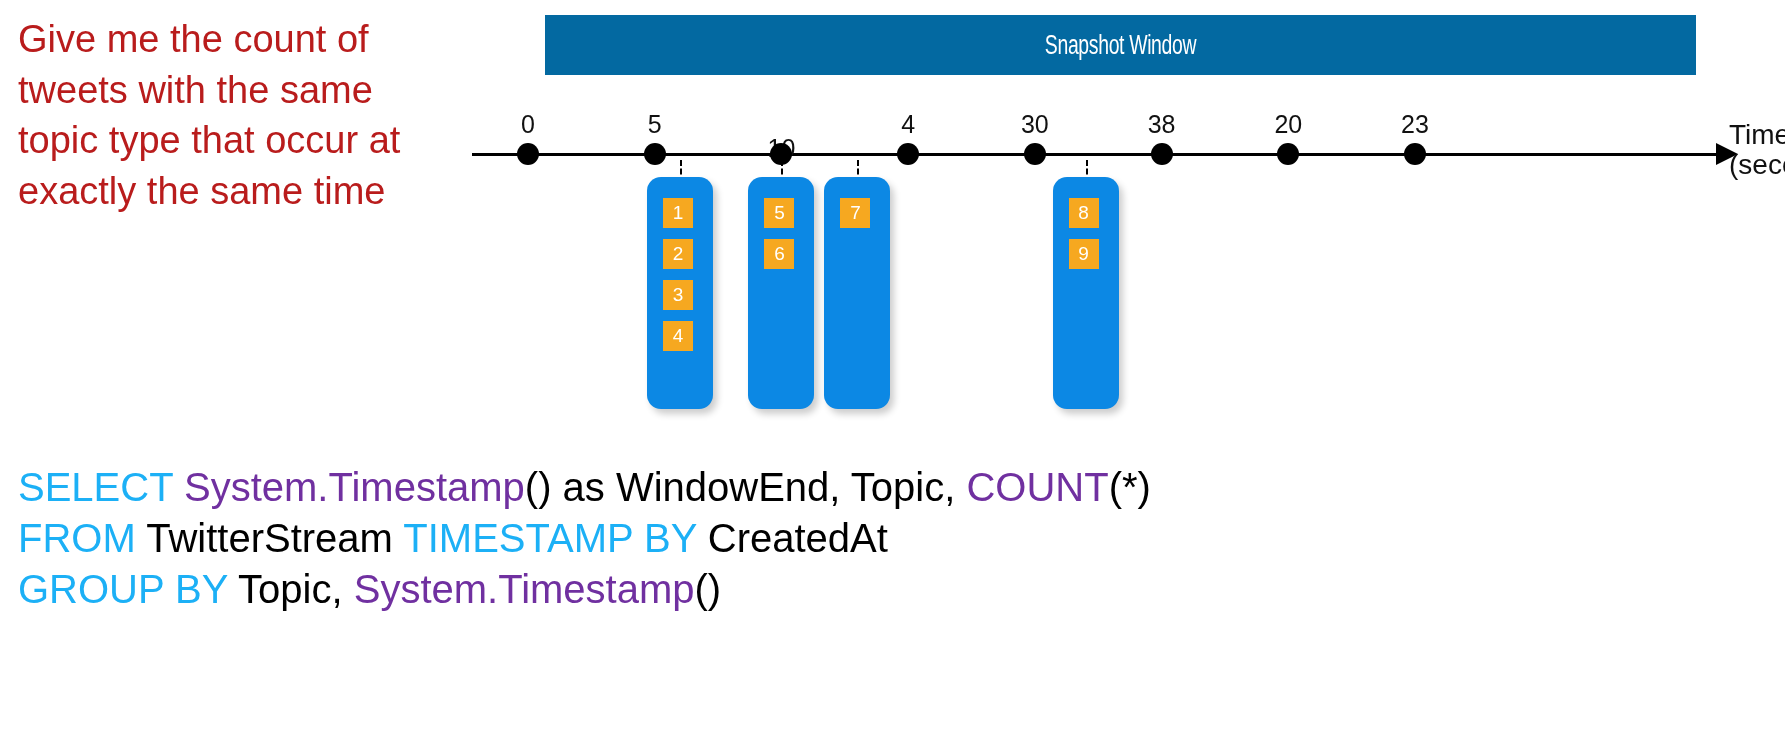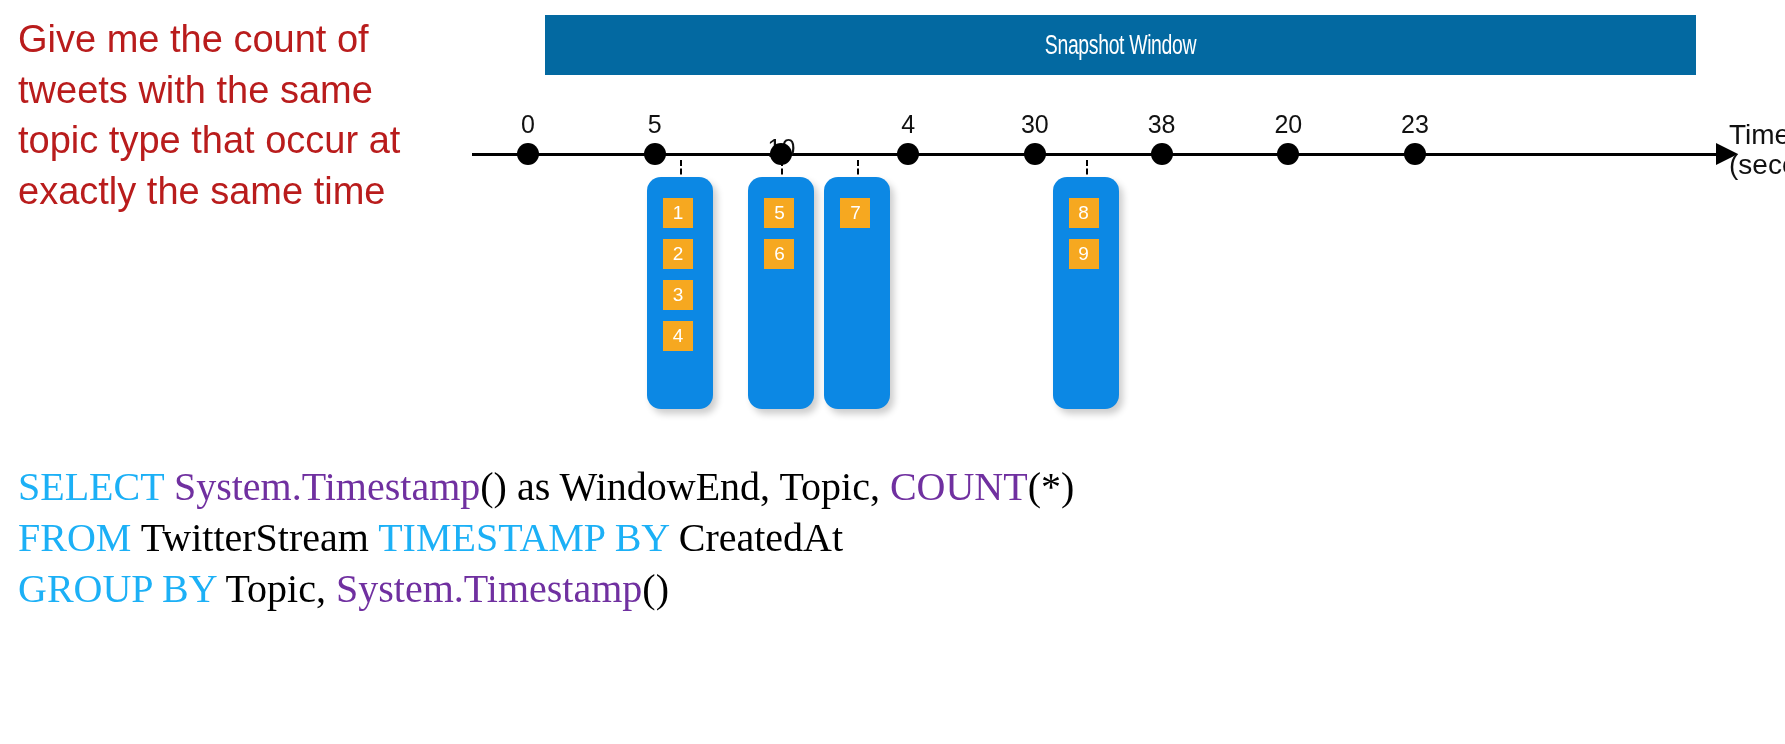--- a/index.html
+++ b/index.html
@@ -133,21 +133,21 @@
     align-items: center;
     justify-content: center;
     font-family: "Liberation Sans", sans-serif;
   }
 
   
   #sql-block {
     position: absolute;
     left: 18px;
     top: 462px;
-    font-family: Liberation Serif, serif;
+    font-family: Liberation Sans, sans-serif;
     font-size: 40px;
     line-height: 1.27;
     color: #000000;
     white-space: pre;
   }
   .kw   { color: #1CB0F6; }
   .fn   { color: #7030A0; }
   .plain{ color: #000000; }
 </style>
 </head>

